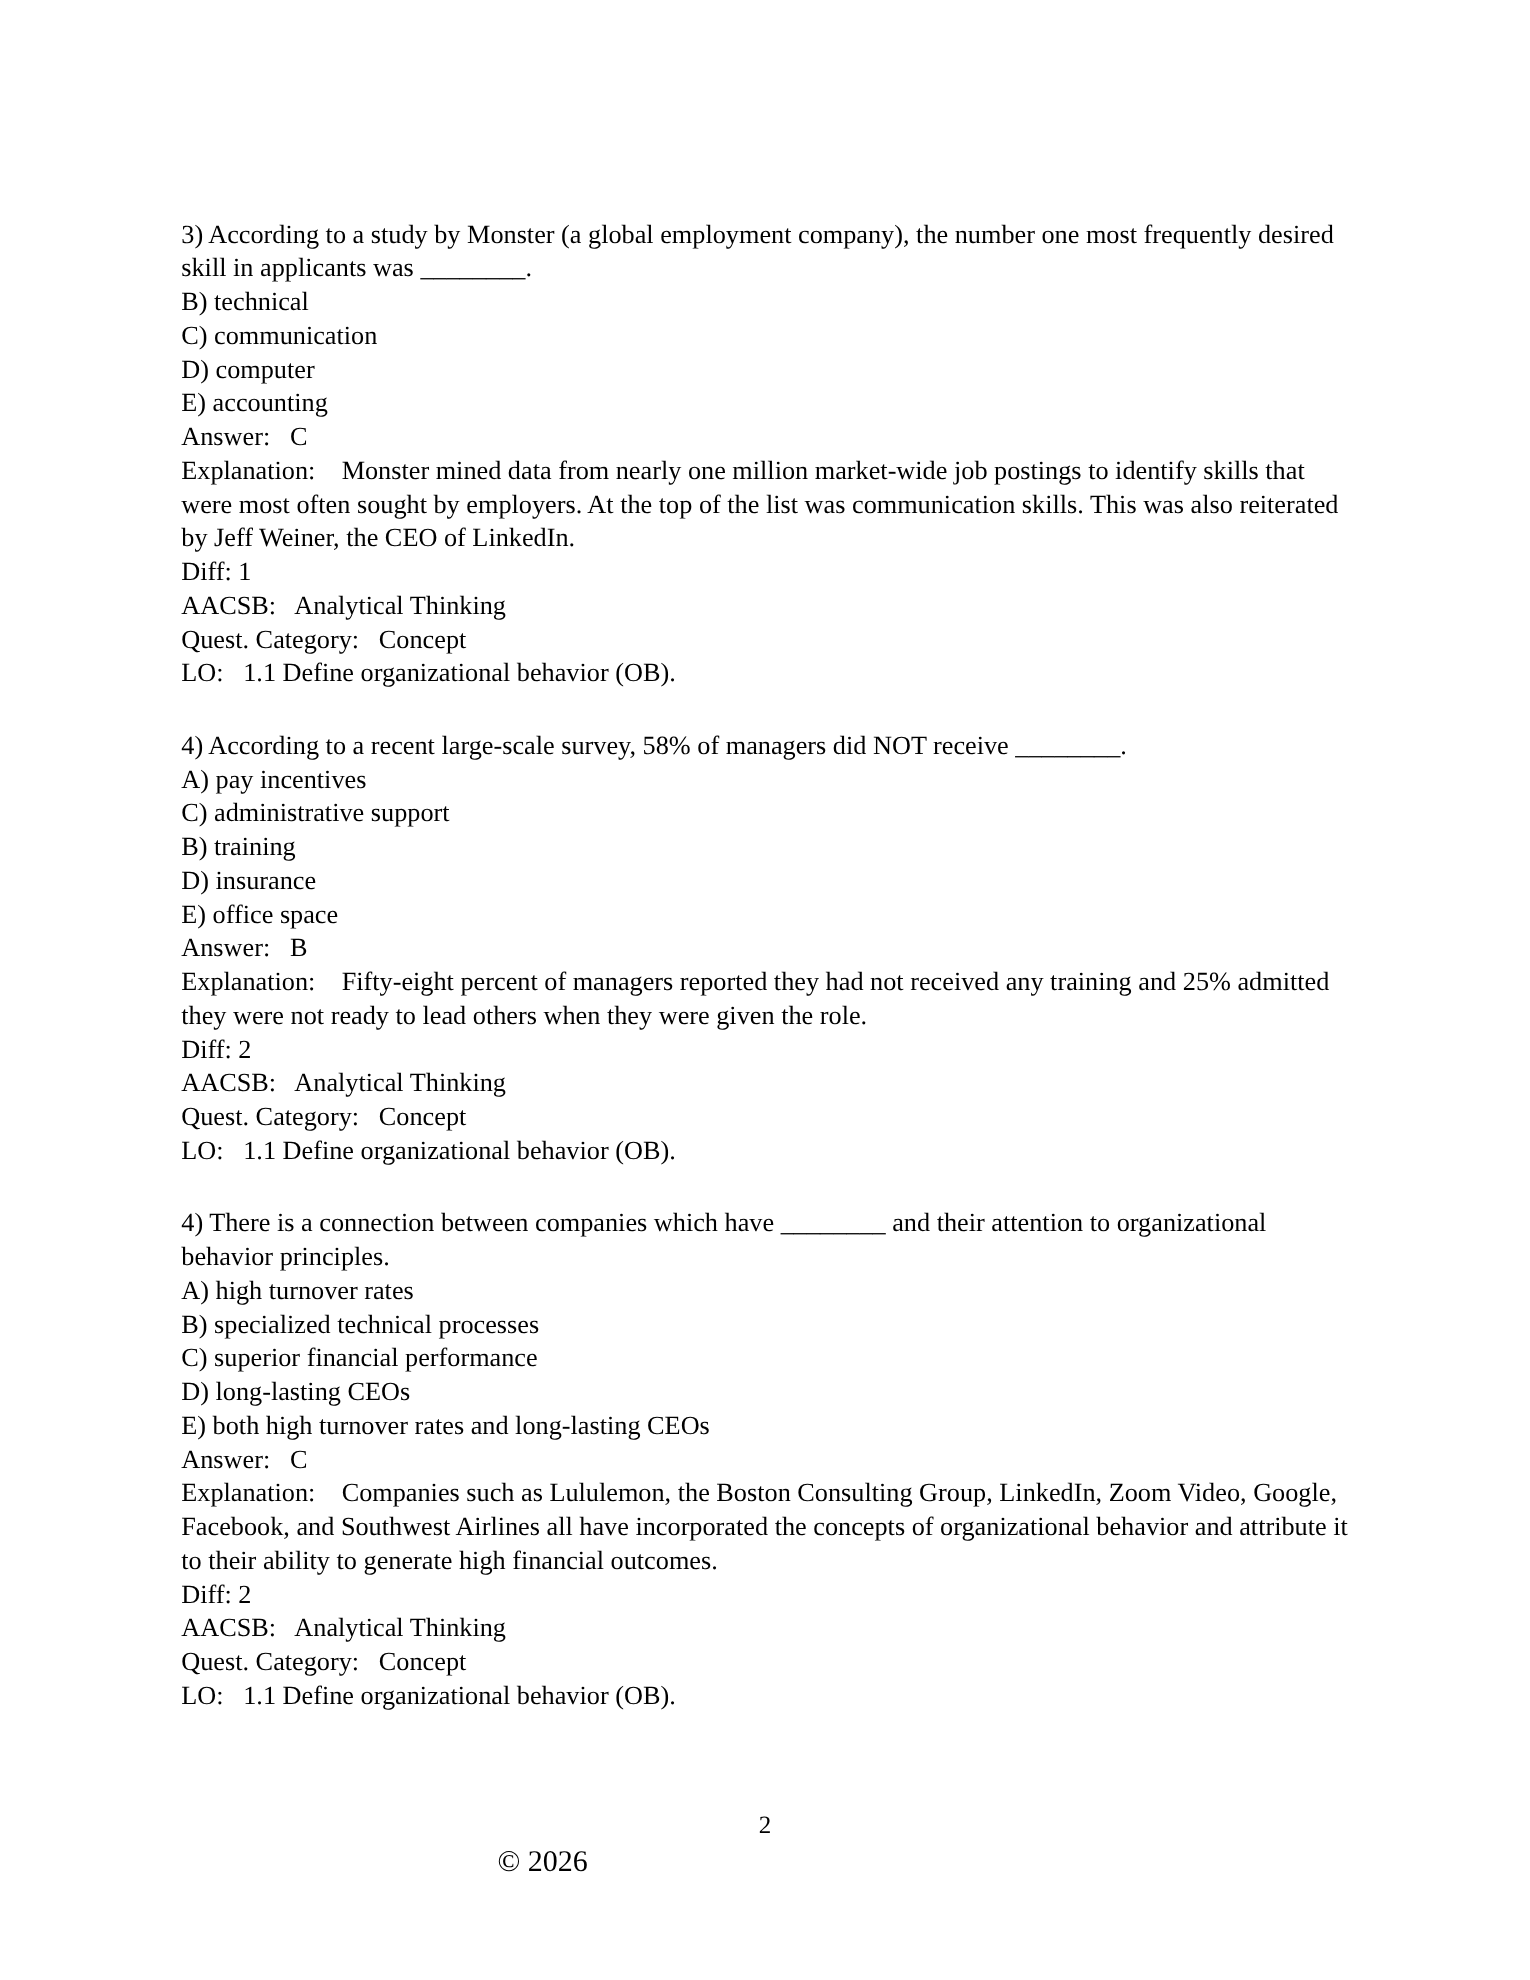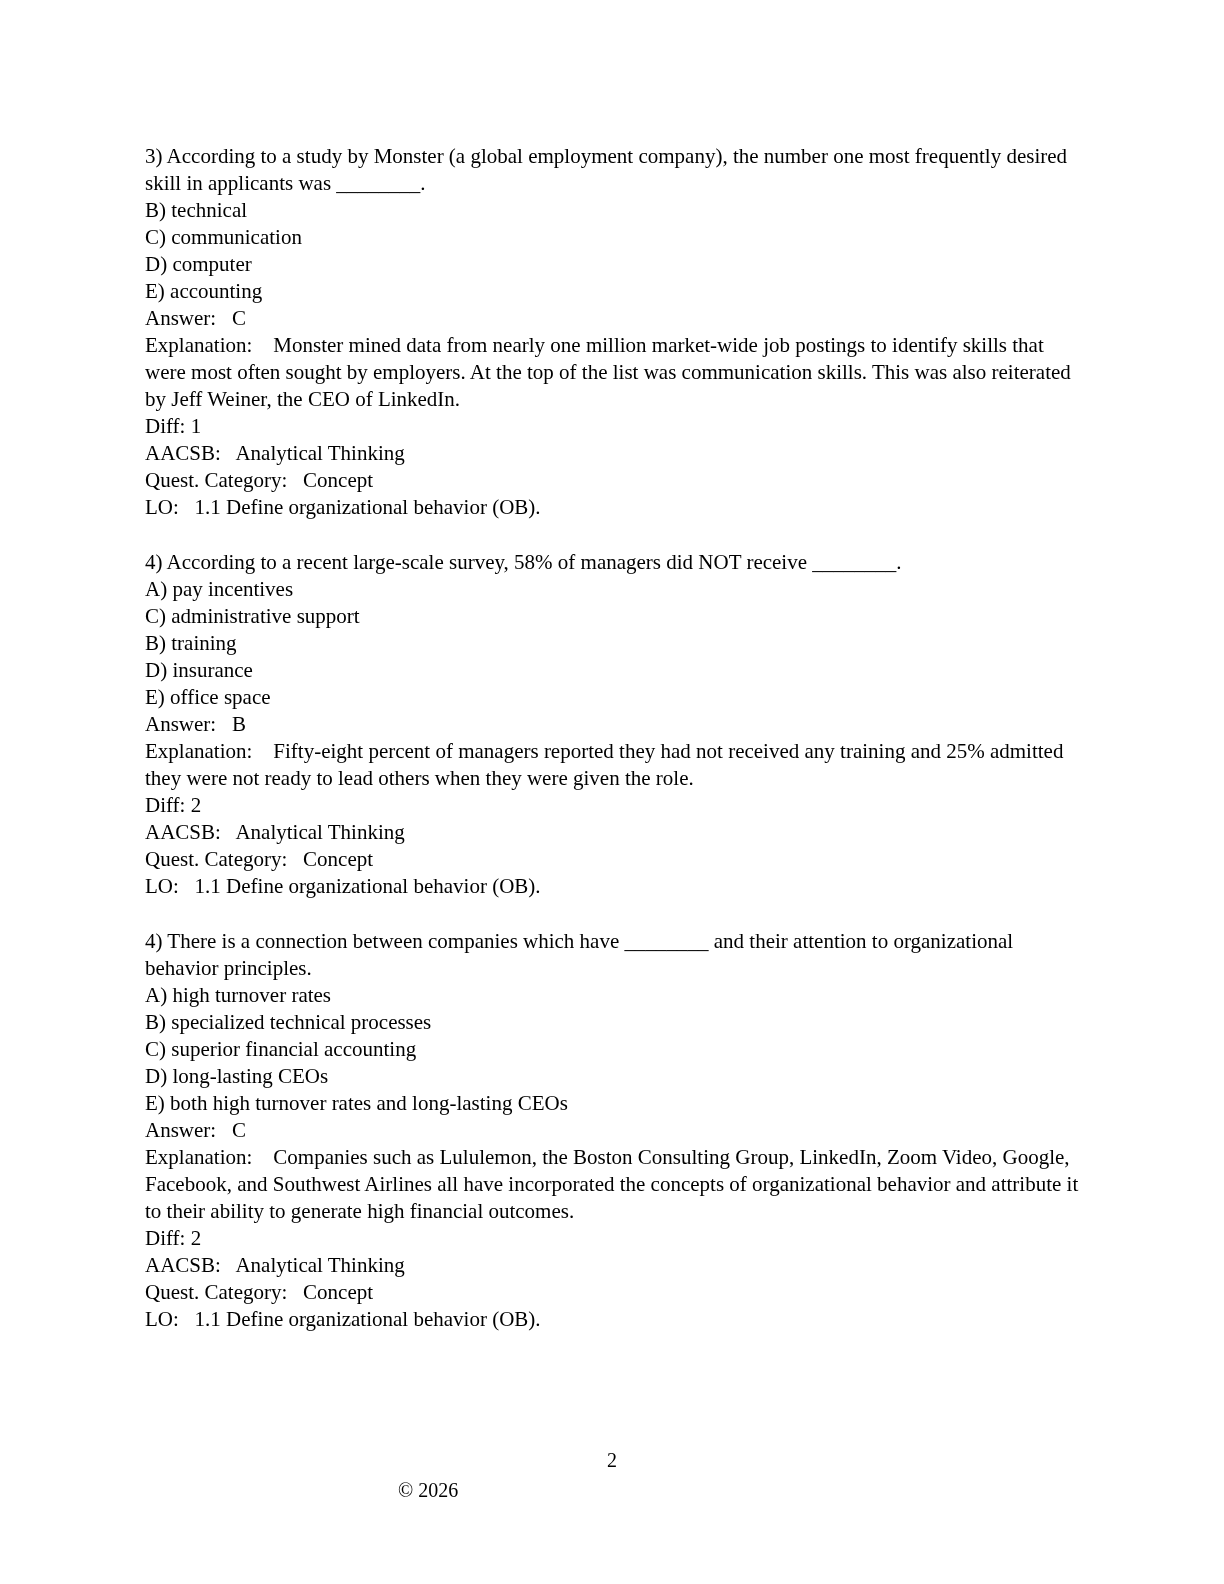--- a/index.html
+++ b/index.html
@@ -13,36 +13,36 @@
     overflow: hidden;
   }
   .content {
     position: absolute;
     top: 143px;
     left: 145px;
     width: 938px;
     font-size: 21px;
     line-height: 27px;
   }
-  .question { margin-bottom: 28px; }
+  .question { margin-bottom: 28px; margin-top: 31px; }
   .line { white-space: pre-wrap; }
   .footer-page-number {
     position: absolute;
     top: 1448px;
     left: 0;
     width: 100%;
     text-align: center;
     font-size: 20px;
     line-height: 24px;
   }
   .footer-copyright {
     position: absolute;
     top: 1478px;
     left: 398px;
-    font-size: 20px;
+    font-size: 24px;
     line-height: 24px;
   }
 </style>
 </head>
 <body>
 
 <div class="content">
 
   <div class="question">
     <div class="line">3) According to a study by Monster (a global employment company), the number one most frequently desired skill in applicants was ________.</div>
@@ -70,21 +70,21 @@
     <div class="line">Diff: 2</div>
     <div class="line">AACSB:   Analytical Thinking</div>
     <div class="line">Quest. Category:   Concept</div>
     <div class="line">LO:   1.1 Define organizational behavior (OB).</div>
   </div>
 
   <div class="question">
     <div class="line">4) There is a connection between companies which have ________ and their attention to organizational behavior principles.</div>
     <div class="line">A) high turnover rates</div>
     <div class="line">B) specialized technical processes</div>
-    <div class="line">C) superior financial accounting</div>
+    <div class="line">C) superior financial performance</div>
     <div class="line">D) long-lasting CEOs</div>
     <div class="line">E) both high turnover rates and long-lasting CEOs</div>
     <div class="line">Answer:   C</div>
     <div class="line">Explanation:    Companies such as Lululemon, the Boston Consulting Group, LinkedIn, Zoom Video, Google, Facebook, and Southwest Airlines all have incorporated the concepts of organizational behavior and attribute it to their ability to generate high financial outcomes.</div>
     <div class="line">Diff: 2</div>
     <div class="line">AACSB:   Analytical Thinking</div>
     <div class="line">Quest. Category:   Concept</div>
     <div class="line">LO:   1.1 Define organizational behavior (OB).</div>
   </div>
 

